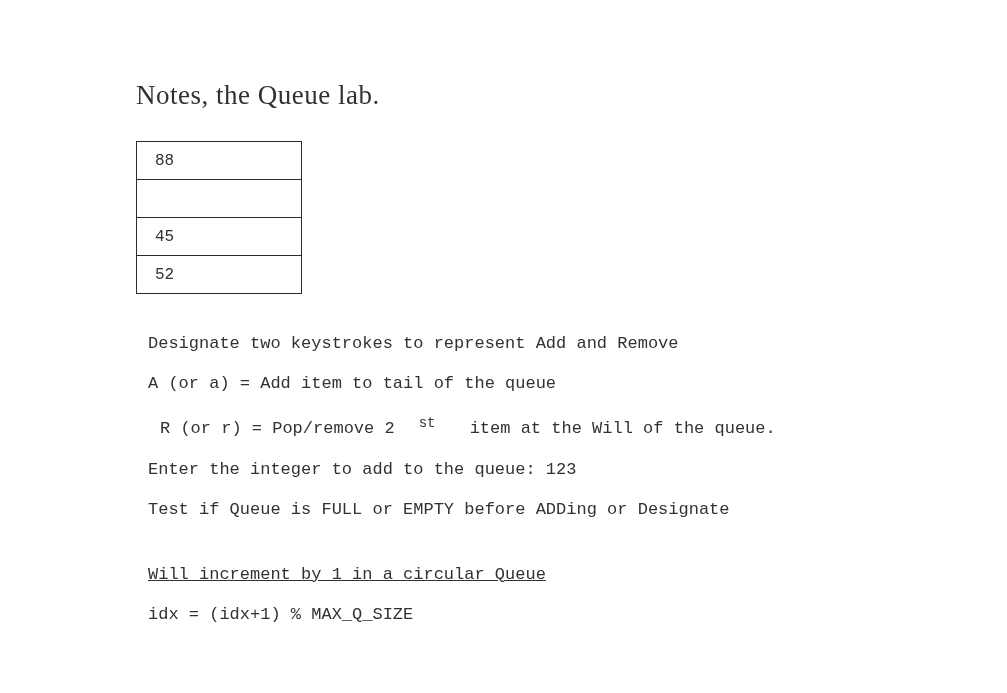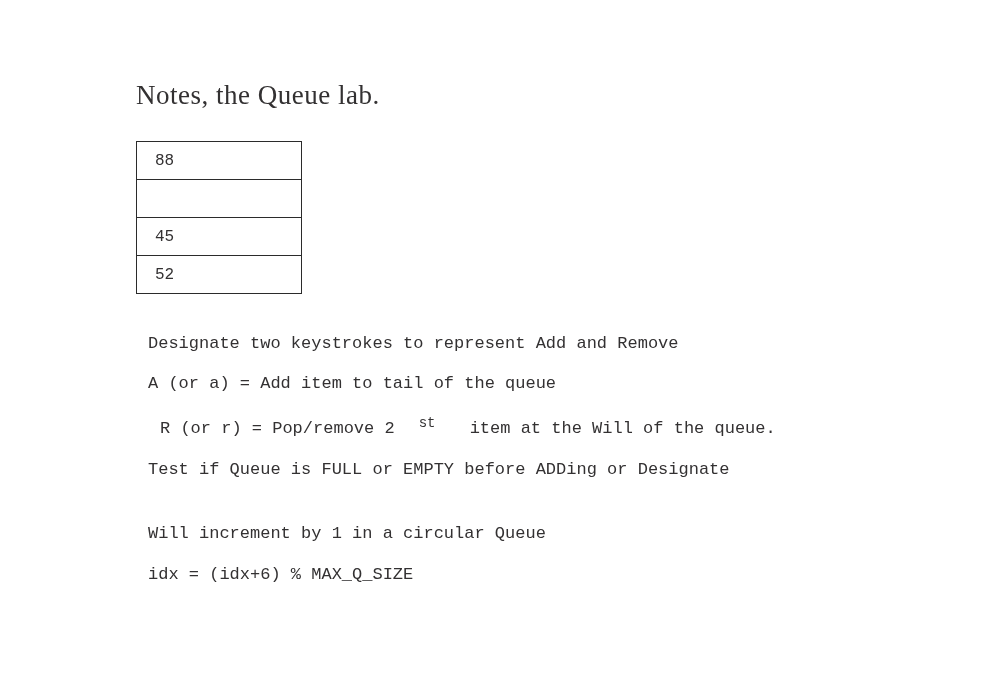--- a/index.html
+++ b/index.html
@@ -38,20 +38,21 @@
       font-size: 17px;
       line-height: 1.2;
       margin-bottom: 20px;
       color: #333132;
     }
     .mono-block p .sup {
       font-size: 14px;
       vertical-align: super;
     }
     .underlined {
+      text-decoration: underline;
     }
     .big-gap {
       margin-top: 44px;
     }
   </style>
 </head>
 <body>
 
 <h1 class="title">Notes, the Queue lab.</h1>
 
@@ -69,16 +70,17 @@
   <tr>
         <td>52</td>
       </tr>
 </tbody>
   </table>
 
 <div class="mono-block">
   <p>Designate two keystrokes to represent Add and Remove</p>
   <p>A (or a) = Add item to tail of the queue</p>
   <p><span>R (or r) = Pop/remove 2</span><span class="sup">st</span><span> item at the Will of the queue.</span></p>
+  <p>Enter the integer to add to the queue: 123</p>
   <p>Test if Queue is FULL or EMPTY before ADDing or Designate</p>
   <p class="underlined big-gap">Will increment by 1 in a circular Queue</p>
-  <p>idx = (idx+6) % MAX_Q_SIZE</p>
+  <p>idx = (idx+1) % MAX_Q_SIZE</p>
 </div>
 
 </body></html>

